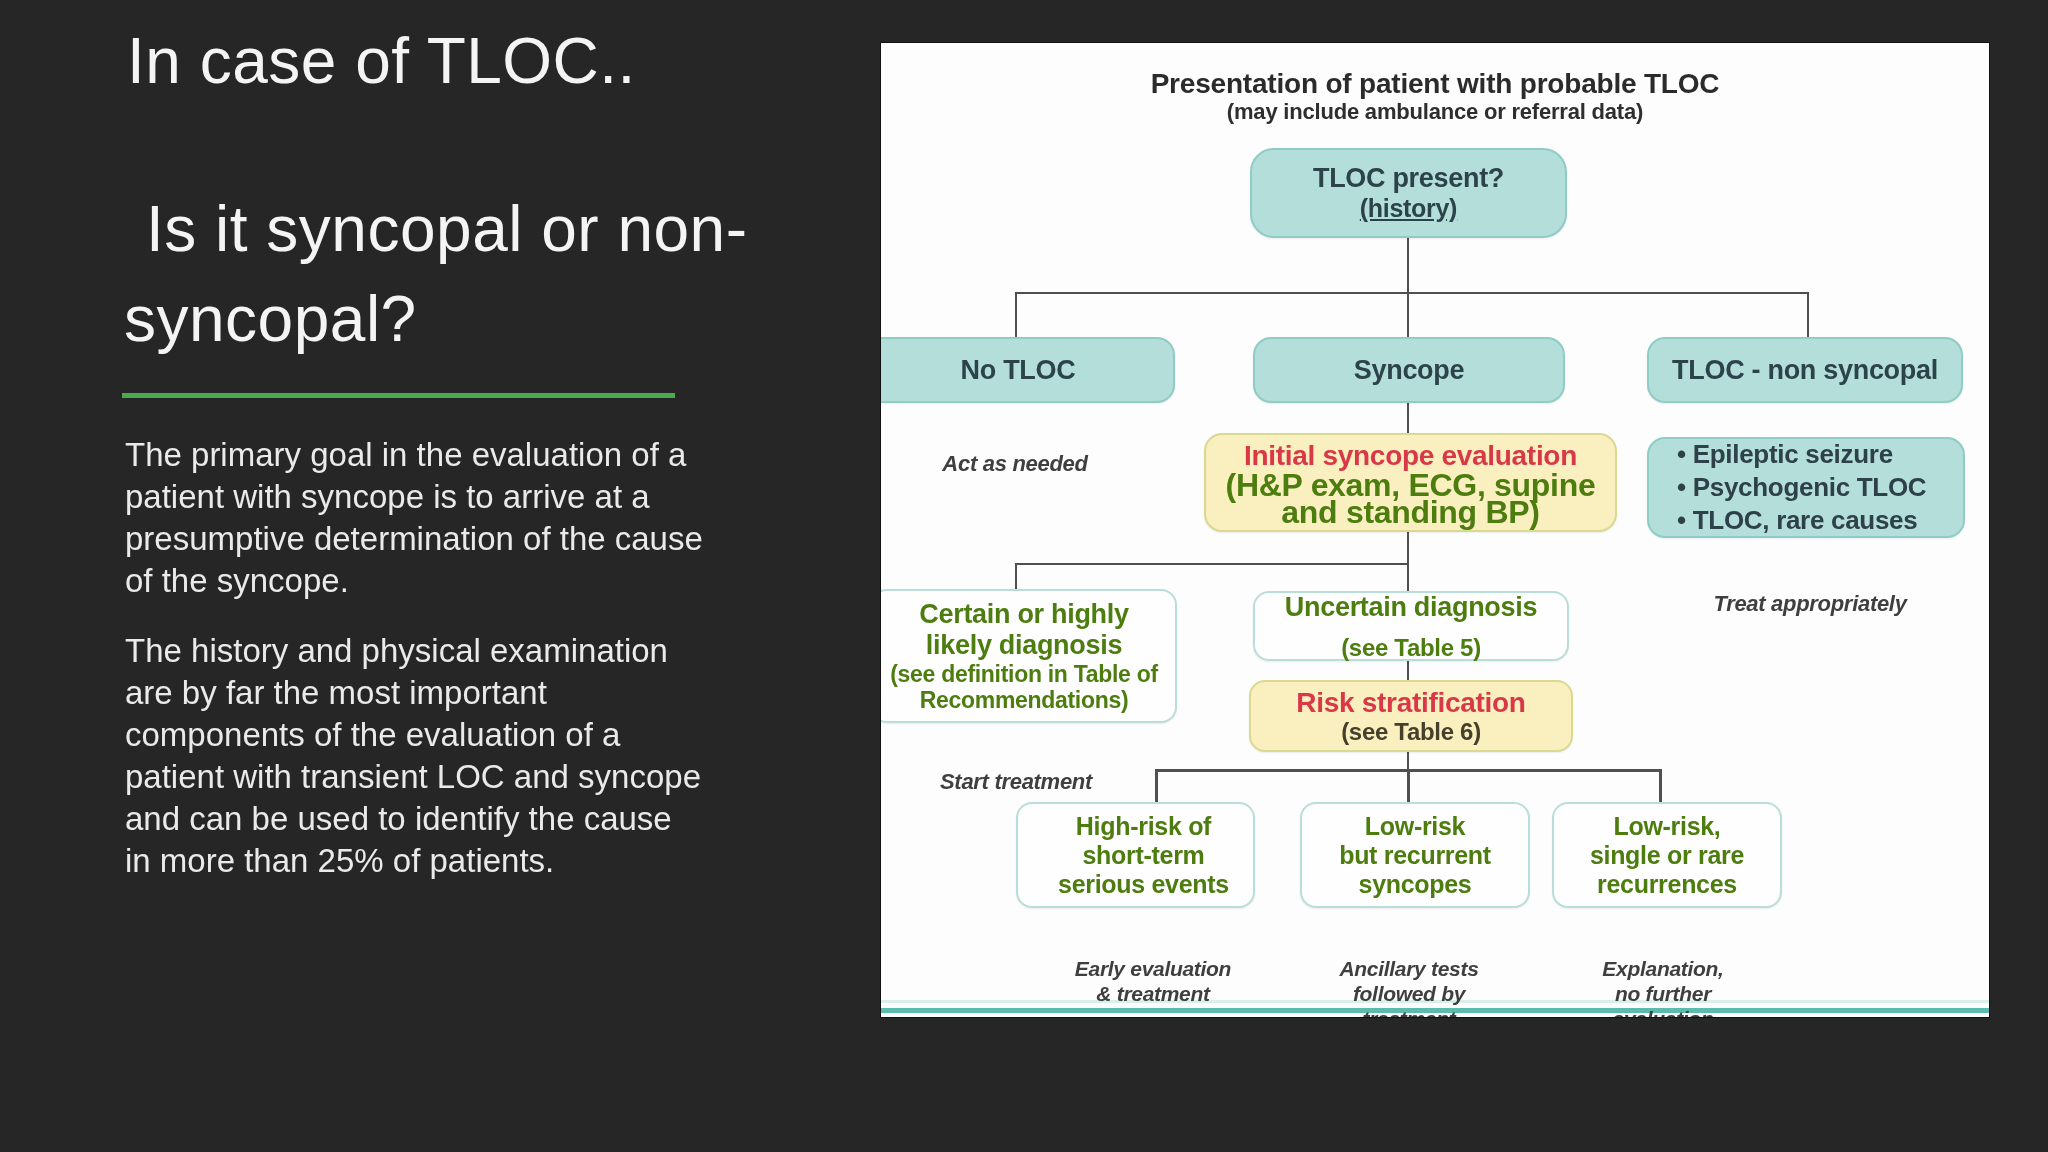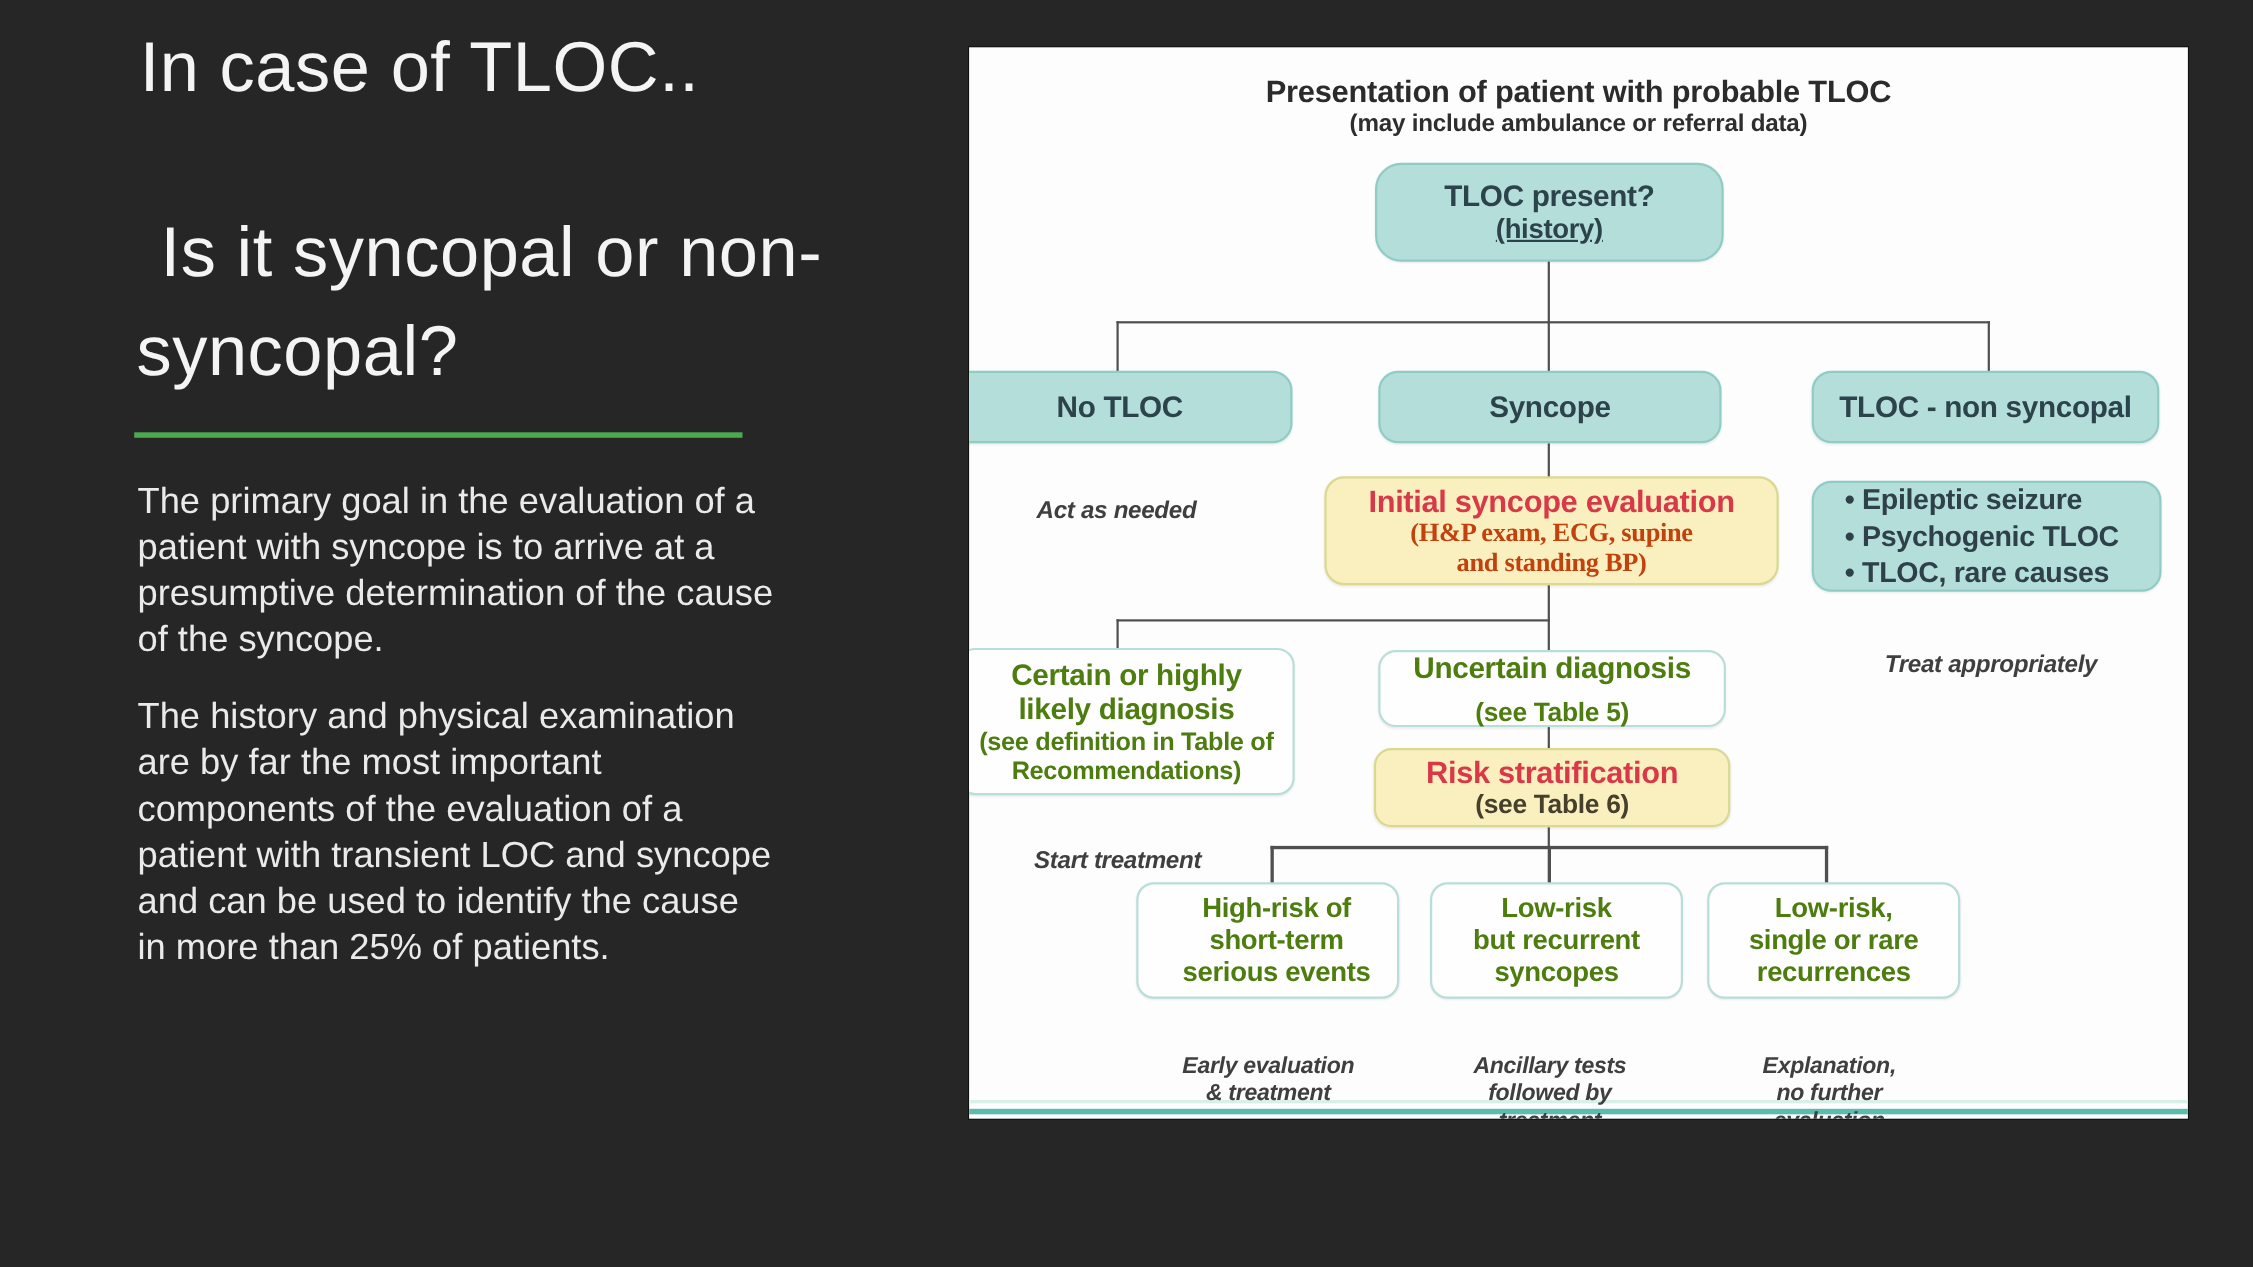--- a/index.html
+++ b/index.html
@@ -68,39 +68,39 @@
   #box-tloc-present .lbl{font-size:27px;line-height:31px;}
   #box-tloc-present .sub{font-size:25px;line-height:29px;text-decoration:underline;}
 
   #box-no-tloc{left:-20px;top:294px;width:314px;height:66px;}
   #box-syncope{left:372px;top:294px;width:312px;height:66px;}
   #box-tloc-non-syncopal{left:766px;top:294px;width:316px;height:66px;}
   #box-no-tloc .lbl,#box-syncope .lbl,#box-tloc-non-syncopal .lbl{font-size:27px;line-height:30px;}
 
   #box-initial-eval{left:323px;top:390px;width:413px;height:99px;}
   #box-initial-eval .lbl{font-size:28px;line-height:32px;color:var(--red);}
-  #box-initial-eval .sub{font-size:24px;line-height:27px;color:#c2410c;font-family:Liberation Serif, serif;}
+  #box-initial-eval .sub{font-size:32px;line-height:27px;color:#4d7c0f;}
 
   #box-non-syncopal-causes{left:766px;top:394px;width:318px;height:101px;
     align-items:flex-start;text-align:left;padding-left:28px;}
   #box-non-syncopal-causes .lbl{font-size:26px;line-height:33px;color:#2e4049;}
 
   #box-certain{left:-10px;top:546px;width:306px;height:134px;border-radius:16px;}
   #box-certain .lbl{font-size:27px;line-height:31px;}
   #box-certain .sub{font-size:23px;line-height:26px;}
 
   #box-uncertain{left:372px;top:548px;width:316px;height:70px;border-radius:16px;gap:12px;}
   #box-uncertain .lbl{font-size:27px;line-height:30px;}
   #box-uncertain .sub{font-size:24px;line-height:27px;}
 
   #box-risk{left:368px;top:637px;width:324px;height:72px;border-radius:16px;}
   #box-risk .lbl{font-size:28px;line-height:31px;color:var(--red);}
   #box-risk .sub{font-size:24px;line-height:27px;color:#453f2b;}
 
-  #box-high-risk{left:152px;top:759px;width:239px;height:106px;border-radius:16px;padding-left:16px;}
+  #box-high-risk{left:135px;top:759px;width:239px;height:106px;border-radius:16px;padding-left:16px;}
   #box-low-risk-recurrent{left:419px;top:759px;width:230px;height:106px;border-radius:16px;}
   #box-low-risk-single{left:671px;top:759px;width:230px;height:106px;border-radius:16px;}
   #box-high-risk .lbl,#box-low-risk-recurrent .lbl,#box-low-risk-single .lbl{
     font-size:25px;line-height:29px;}
 
   .caption{
     position:absolute;z-index:1;text-align:center;font-style:italic;font-weight:700;
     color:#3f3f3f;font-size:22px;line-height:26px;white-space:pre-line;letter-spacing:-0.3px;
   }
   #cap-act-as-needed{left:34px;top:408px;width:200px;}

